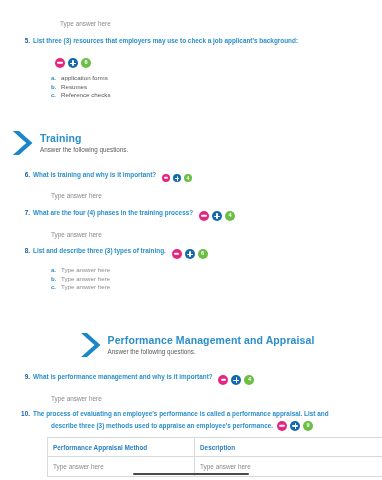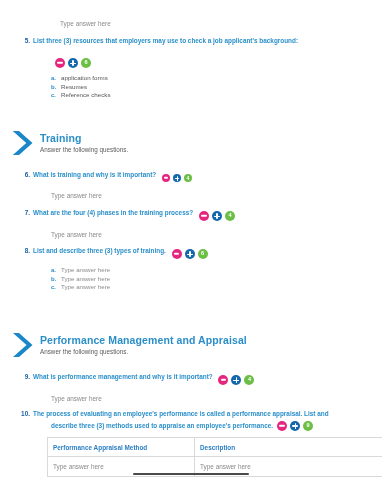--- a/index.html
+++ b/index.html
@@ -334,21 +334,21 @@
         <span class="sub-letter">b.</span>
         <span class="sub-text placeholder">Type answer here</span>
       </li>
       <li class="sub-row">
         <span class="sub-letter">c.</span>
         <span class="sub-text placeholder">Type answer here</span>
       </li>
     </ul>
   </div>
 
-  <div class="section" style="position:absolute;left:0px;top:330px;width:382px;">
+  <div class="section" style="position:absolute;left:0px;top:330px;width:382px;justify-content:center;">
     <svg class="chevron" viewBox="0 0 26 30" aria-hidden="true">
       <polygon points="3,3 9,3 22.5,15 9,27 3,27 16.5,15" fill="#1b87c9"></polygon>
     </svg>
     <div class="section-titles">
       <div class="section-title">Performance Management and Appraisal</div>
       <div class="section-sub">Answer the following questions.</div>
     </div>
   </div>
 
   <div style="position:absolute;left:18px;top:372px;width:356px;">

